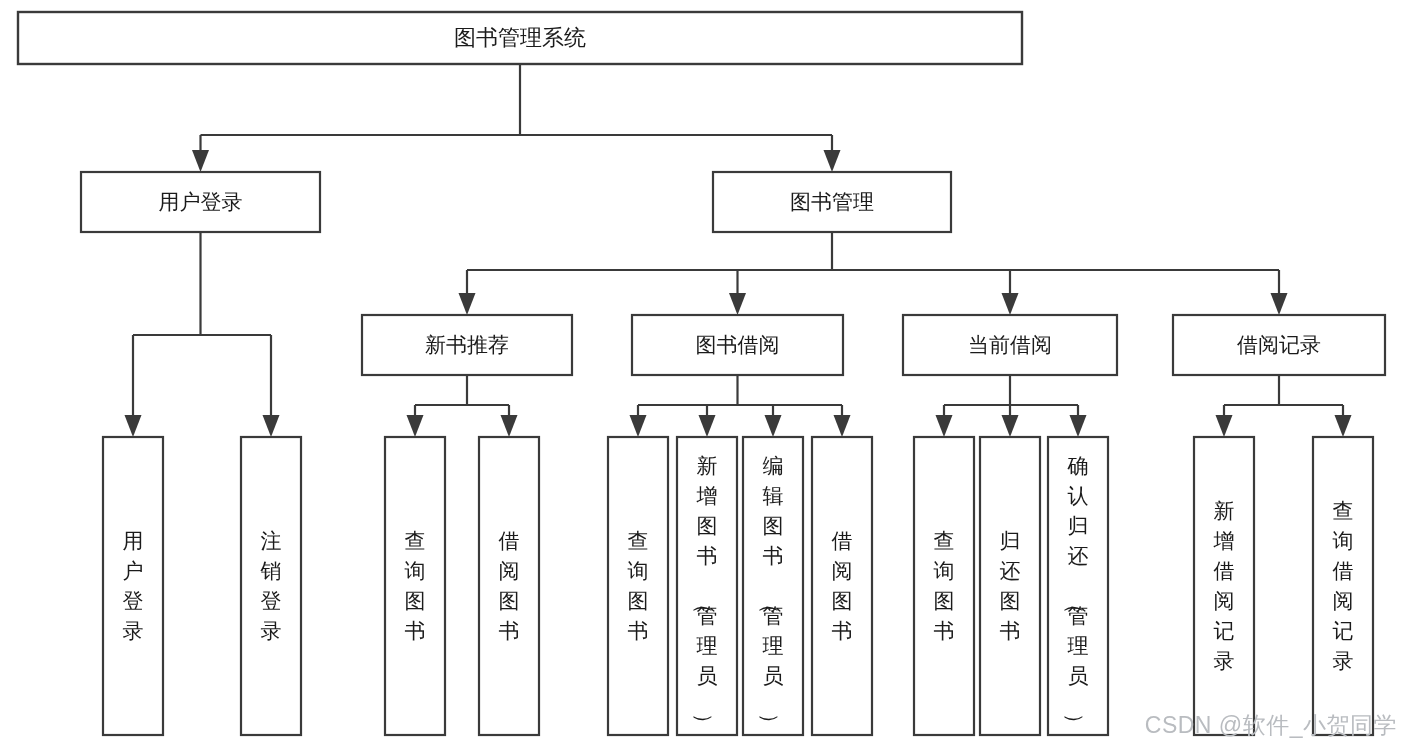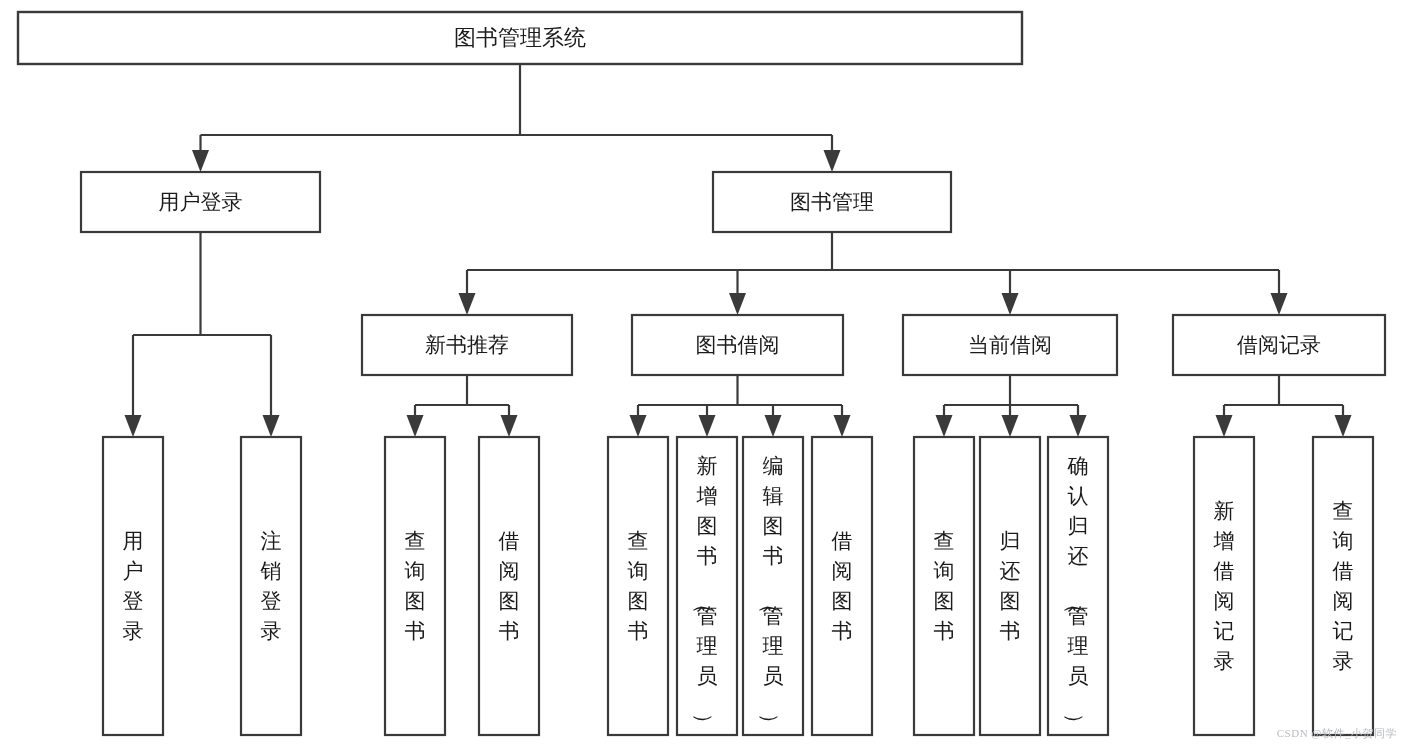--- a/index.html
+++ b/index.html
@@ -51,22 +51,22 @@
     fill: #1b1b1b;
     font-family: "Liberation Sans", "DejaVu Sans", sans-serif;
     font-size: 21px;
     text-anchor: middle;
   }
   .watermark {
     position: absolute;
     right: 8px;
     bottom: 6px;
     color: #b9bcc0;
-    font-size: 11px;
-    font-family: Liberation Serif, serif;
+    font-size: 23px;
+    font-family: Liberation Sans, sans-serif;
     letter-spacing: 0.5px;
     white-space: nowrap;
     pointer-events: none;
   }
 </style>
 </head>
 <body>
 
 <svg id="diagram" viewBox="0 0 1405 747" xmlns="http://www.w3.org/2000/svg">
 

